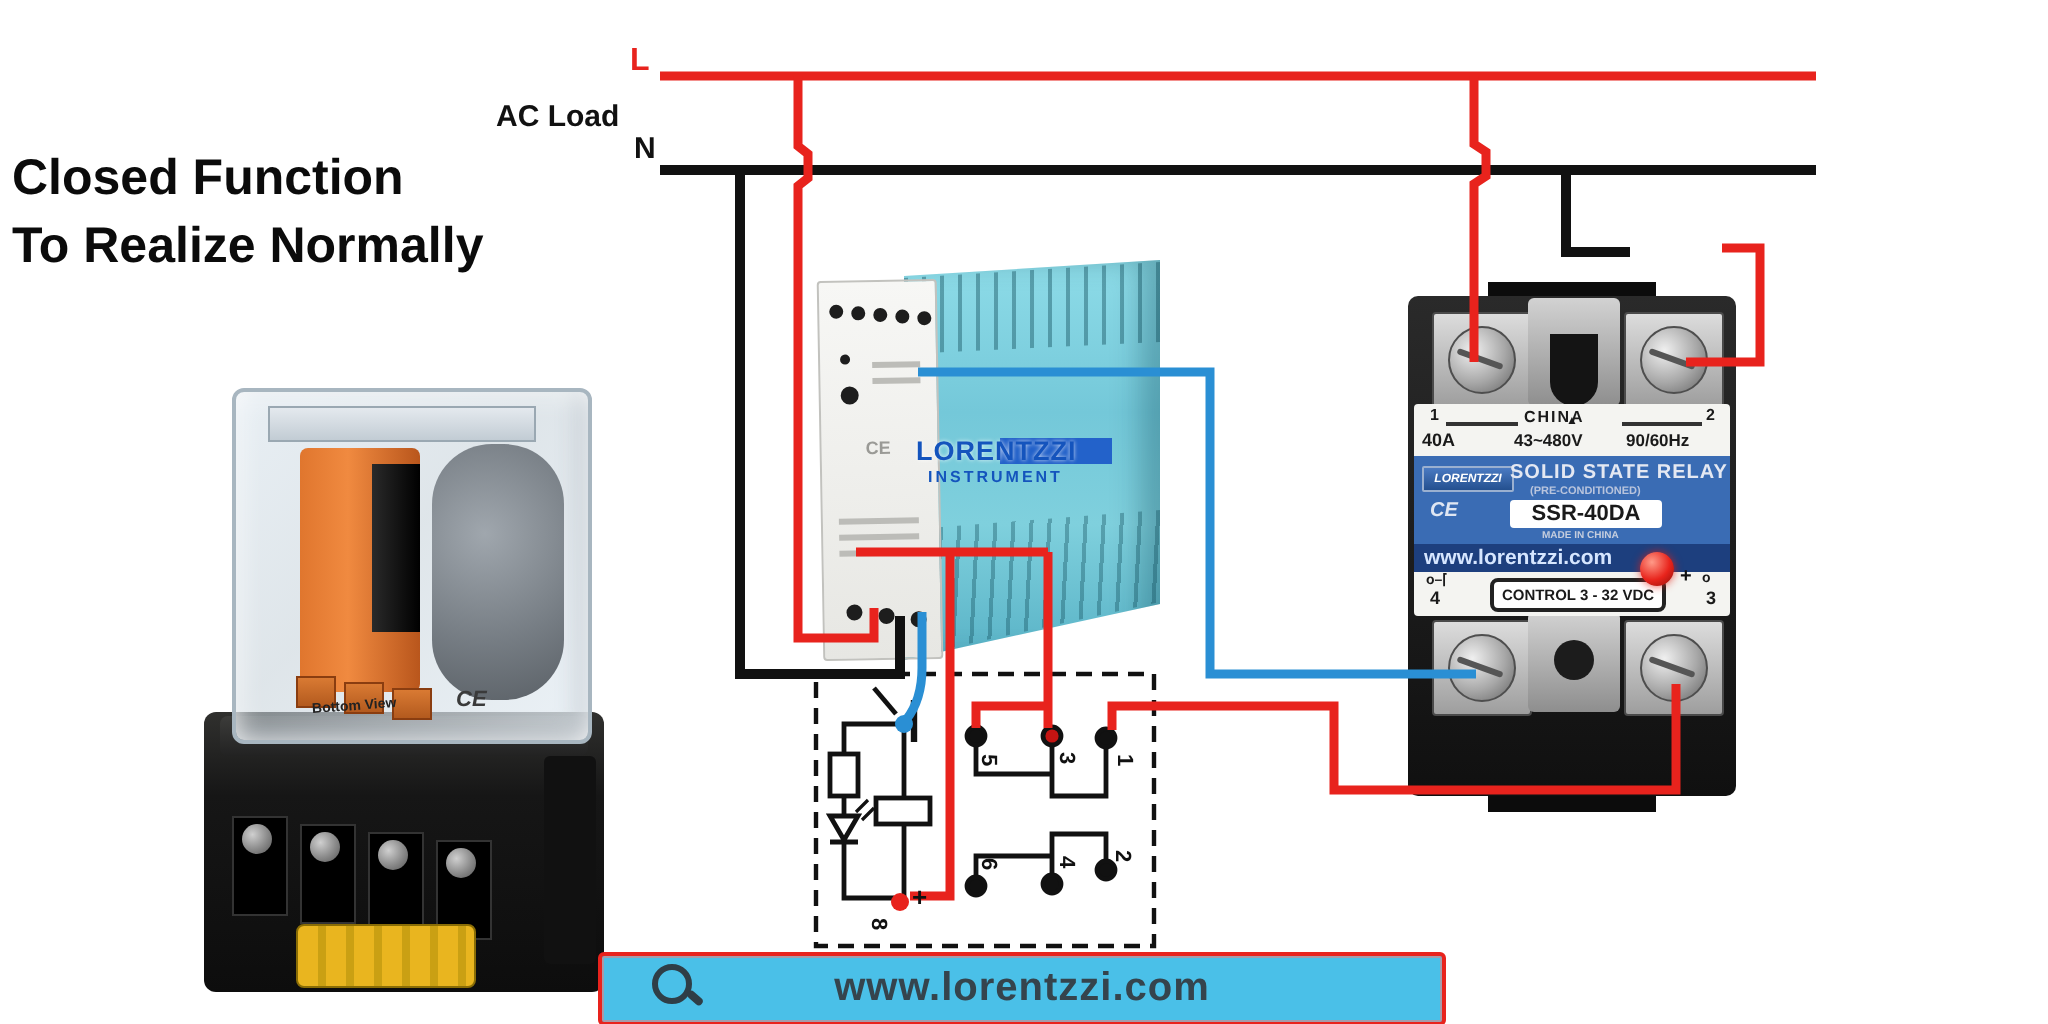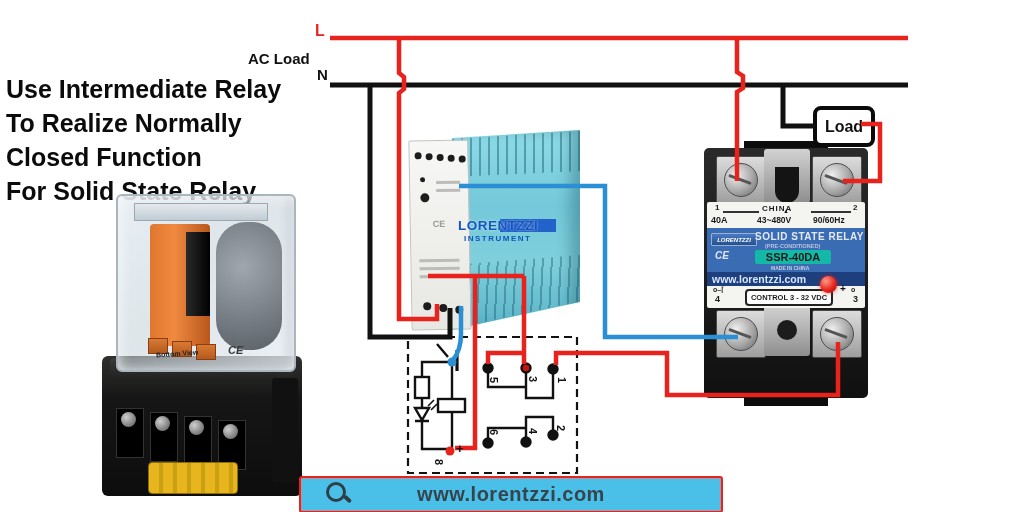--- a/index.html
+++ b/index.html
@@ -82,21 +82,21 @@
   .ssr-arch-bot::before{content:"";position:absolute;left:13px;top:14px;width:20px;height:20px;
      background:#1c1c1c;border-radius:50%;}
   .ssr-label{left:707px;top:202px;width:158px;height:106px;background:#f4f4f1;border-radius:2px;z-index:5;
      font-weight:bold;color:#1a1a1a;}
   .ssr-label .abs{position:absolute;}
   .ssr-bluepanel{left:0;top:26px;width:158px;height:44px;}
   .ssr-strip{left:0;top:70px;width:158px;height:14px;}
   .ssr-logo{left:4px;top:5px;width:44px;height:11px;border:1px solid #9ab0d0;border-radius:1px;
      display:flex;align-items:center;justify-content:center;font-size:6px;font-style:italic;color:#fff;
      background:linear-gradient(#4a7ac2,#24508f);}
-  .ssr-modelbox{left:48px;top:22px;width:76px;height:14px;background:#14b8a6;border-radius:2px;
+  .ssr-modelbox{left:48px;top:22px;width:76px;height:14px;background:#ffffff;border-radius:2px;
      display:flex;align-items:center;justify-content:center;}
   .ssr-ctrlbox{left:38px;top:3px;width:84px;height:13px;border:2px solid #222;border-radius:4px;
      display:flex;align-items:center;justify-content:center;background:#fff;}
   .led{left:820px;top:276px;width:17px;height:17px;border-radius:50%;z-index:7;
      background:radial-gradient(circle at 35% 30%,#ff9a88,#e8241c 55%,#8e0d08);
      box-shadow:0 0 4px rgba(230,30,20,.8);}
   
   .pin-lbl{position:absolute;font-size:11px;font-weight:bold;color:#111;transform:rotate(90deg);z-index:6;}
   .plus8{left:456px;top:441px;font-size:13px;font-weight:bold;color:#111;z-index:6;}
   .plus-ssr{left:840px;top:283px;font-size:10px;font-weight:bold;color:#111;z-index:6;}
@@ -110,32 +110,27 @@
   .mag-handle{left:343px;top:497px;width:9px;height:4px;background:#2f3e47;transform:rotate(42deg);
      border-radius:2px;z-index:7;}
   svg.overlay{position:absolute;left:0;top:0;z-index:5;pointer-events:none;}
 </style>
 </head>
 <body>
 
 <div class="stage">
 
   <div class="abs title">
-    <span>Use Intermediate Relay</span>
+    <span>Closed Function</span>
     <span>To Realize Normally</span>
-    <span>Closed Function</span>
-    <span>For Solid State Relay</span>
   </div>
   <div class="abs ac-power">AC Load</div>
   <div class="abs lbl-L">L</div>
   <div class="abs lbl-N">N</div>
 
-  <div class="abs load-box">
-    <span>Load</span>
-  </div>
 
   <div class="abs socket"></div>
   <div class="abs socket-top"></div>
   <div class="abs socket-slot" style="left:116px;top:408px;"></div>
   <div class="abs socket-slot" style="left:150px;top:412px;"></div>
   <div class="abs socket-slot" style="left:184px;top:416px;"></div>
   <div class="abs socket-slot" style="left:218px;top:420px;"></div>
   <div class="abs socket-screw" style="left:121px;top:412px;"></div>
   <div class="abs socket-screw" style="left:155px;top:416px;"></div>
   <div class="abs socket-screw" style="left:189px;top:420px;"></div>

